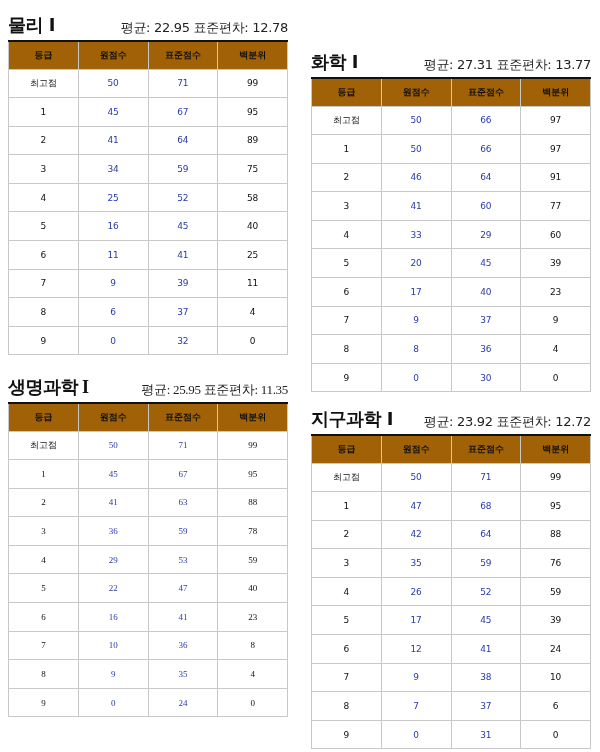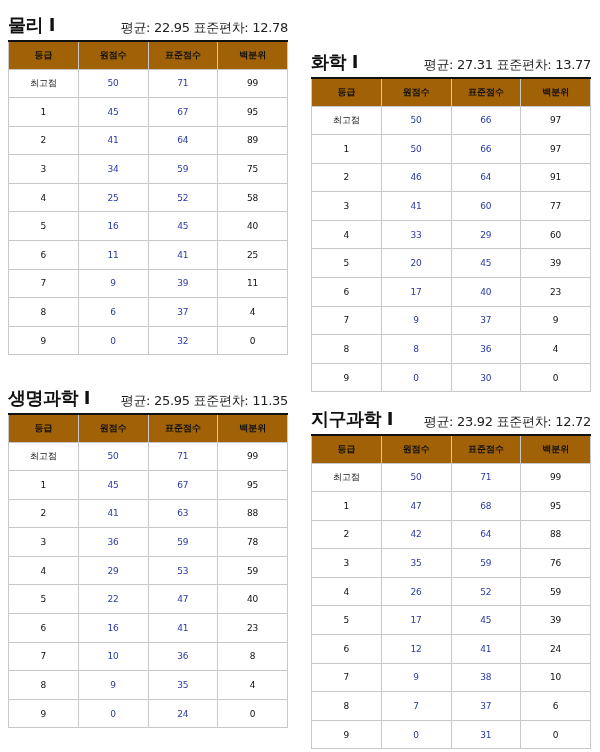--- a/index.html
+++ b/index.html
@@ -6,21 +6,21 @@
     html, body {
       width: 600px; height: 752px; background: #ffffff;
       font-family: "DejaVu Sans", "Liberation Sans", sans-serif;
       color: #222;
       overflow: hidden;
     }
     .page { position: relative; width: 600px; height: 752px; }
     .section { position: absolute; width: 280px; }
     .s0 { left: 8px; top: 10px; }
     .s1 { left: 311px; top: 14px; margin-top: 33px; }
-    .s2 { left: 8px; top: 383px; }
+    .s2 { left: 8px; top: 372px; font-family: Liberation Serif, serif; }
     .s3 { left: 311px; top: 404px; }
     .sec-head {
       display: flex; justify-content: space-between; align-items: flex-end;
       height: 30px; padding-bottom: 4px;
     }
     .sec-title {
       font-size: 18px; font-weight: bold; color: #111; letter-spacing: -0.5px;
       line-height: 22px;
     }
     .sec-stats {

